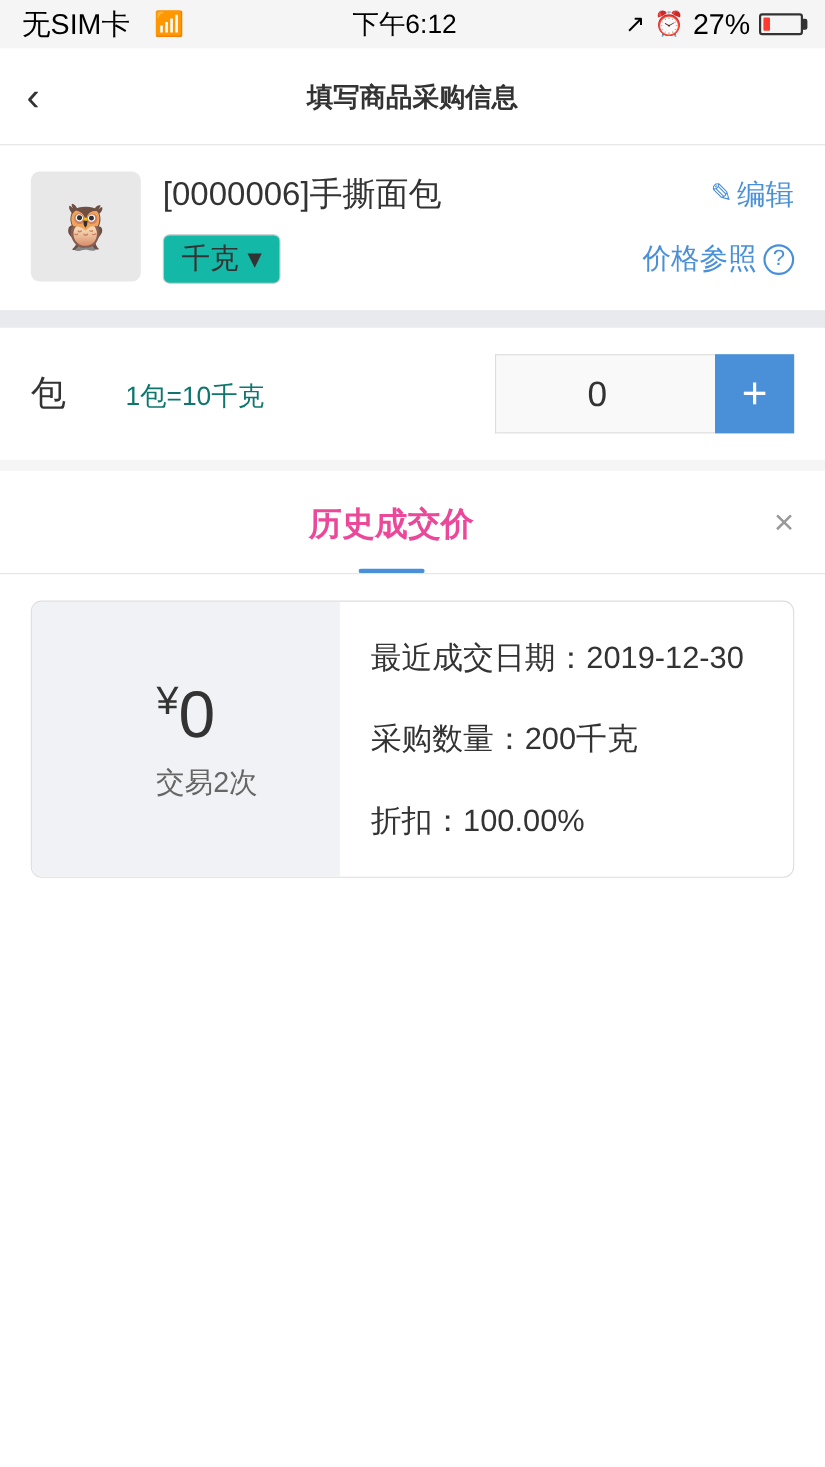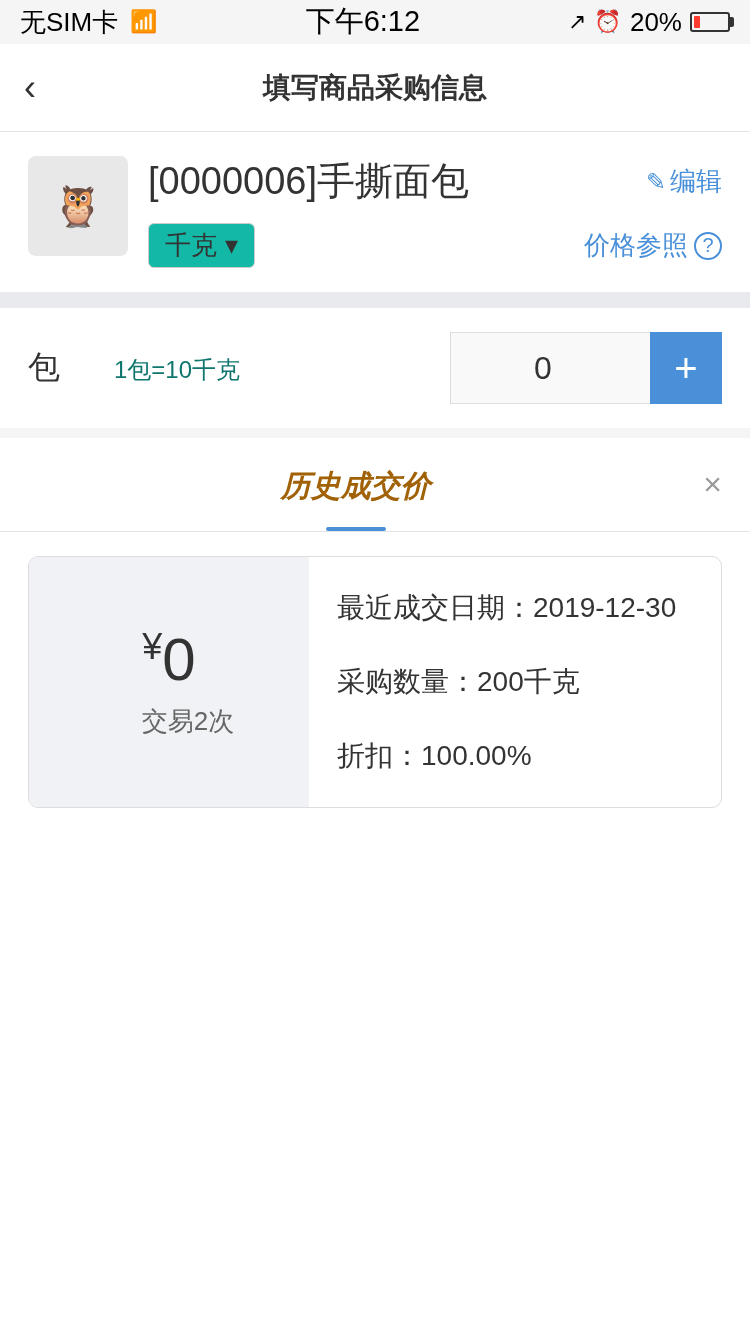--- a/index.html
+++ b/index.html
@@ -19,25 +19,25 @@
       display: flex;
       align-items: center;
       justify-content: space-between;
       padding: 0 20px;
       font-size: 26px;
       font-weight: 500;
     }
     .status-left {
       display: flex;
       align-items: center;
-      gap: 12px;
+      gap: 22px;
       font-size: 26px;
     }
     .status-center {
-      font-size: 29px;
+      font-size: 24px;
       font-weight: 500;
     }
     .status-right {
       display: flex;
       align-items: center;
       gap: 8px;
       font-size: 26px;
     }
     .battery-icon {
       display: inline-flex;
@@ -91,21 +91,21 @@
       border-bottom: 1px solid #e5e5e5;
     }
     .nav-back {
       position: absolute;
       left: 24px;
       font-size: 36px;
       color: #333;
       cursor: pointer;
     }
     .nav-title {
-      font-size: 28px;
+      font-size: 24px;
       font-weight: 600;
       color: #333;
     }
 
     
     .product-card {
       background: #ffffff;
       padding: 24px 28px;
       margin-top: 0;
     }
@@ -131,21 +131,21 @@
     .product-info {
       flex: 1;
     }
     .product-name-row {
       display: flex;
       align-items: center;
       justify-content: space-between;
       margin-bottom: 16px;
     }
     .product-name {
-      font-size: 38px;
+      font-size: 30px;
       color: #333;
       font-weight: 500;
     }
     .edit-btn {
       font-size: 26px;
       color: #4a90d9;
       display: flex;
       align-items: center;
       gap: 4px;
     }
@@ -265,23 +265,22 @@
     .tab-item {
       flex: 1;
       text-align: center;
       padding: 28px 0 24px;
       font-size: 30px;
       color: #666;
       position: relative;
       cursor: pointer;
     }
     .tab-item.active {
-      color: #a16207;
+      color: #ec4899;
       font-weight: 600;
-      font-style: italic;
     }
     .tab-item.active::after {
       content: '';
       position: absolute;
       bottom: 0;
       left: 50%;
       transform: translateX(-50%);
       width: 60px;
       height: 4px;
       background: #4a90d9;
@@ -353,21 +352,21 @@
 
 <div class="status-bar">
   <div class="status-left">
     <span>无SIM卡</span>
     <span class="wifi-icon">📶</span>
   </div>
   <div class="status-center">下午6:12</div>
   <div class="status-right">
     <span class="location-icon">↗</span>
     <span class="alarm-icon">⏰</span>
-    <span>20%</span>
+    <span>27%</span>
     <span class="battery-icon">
       <span class="battery-body">
         <span class="battery-fill"></span>
       </span>
     </span>
   </div>
 </div>
 
 <div class="nav-bar">
   <span class="nav-back">‹</span>

